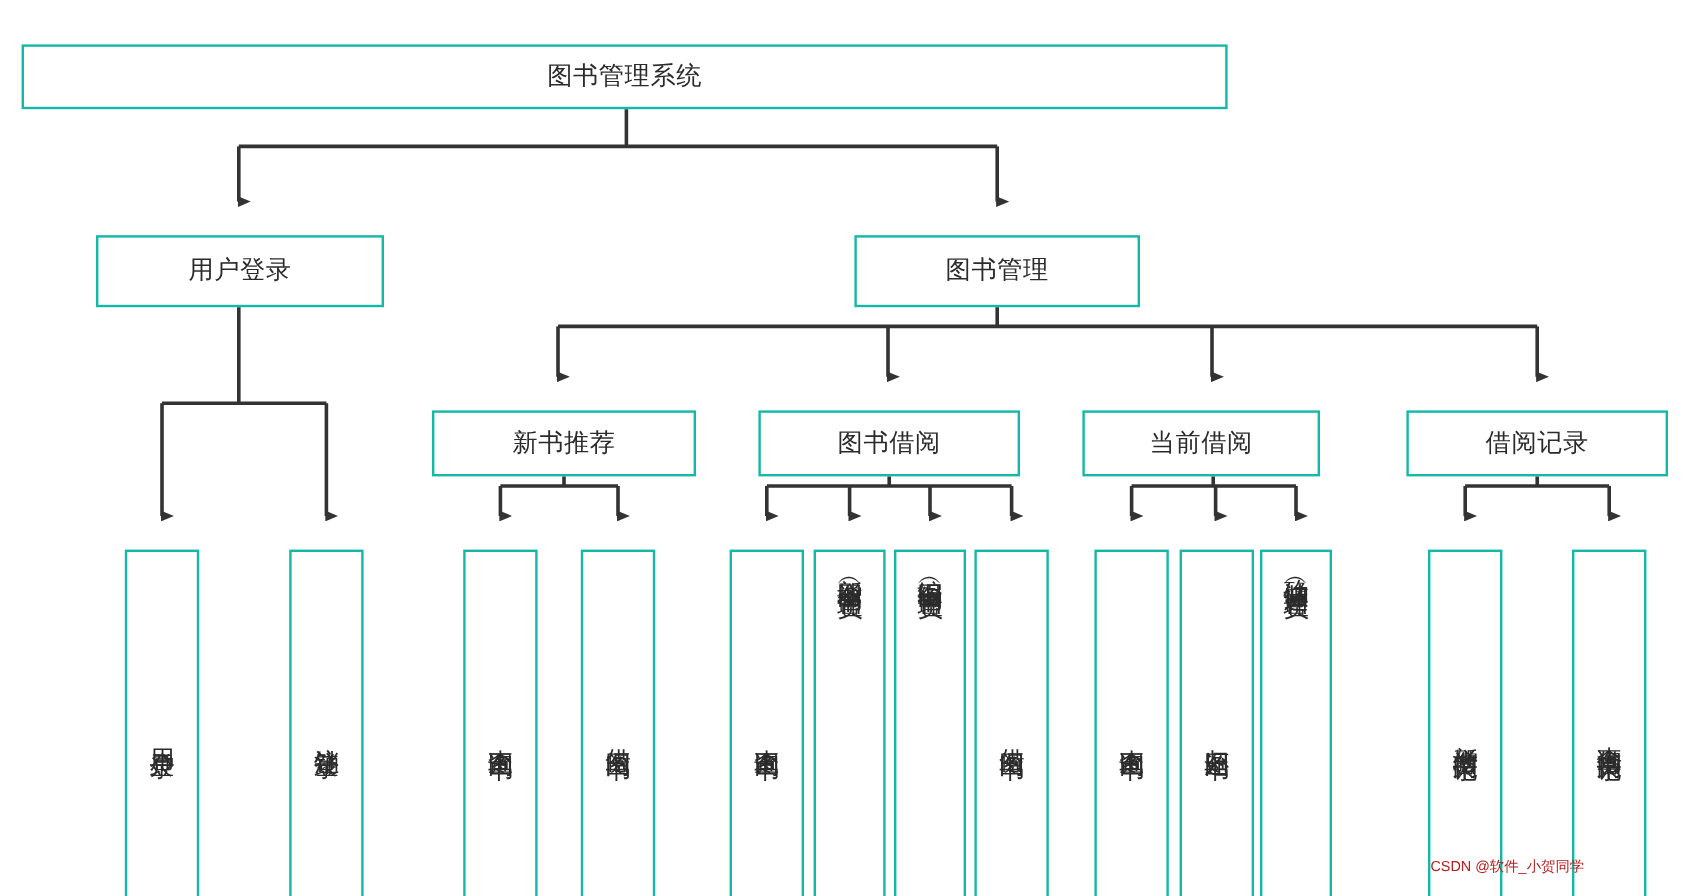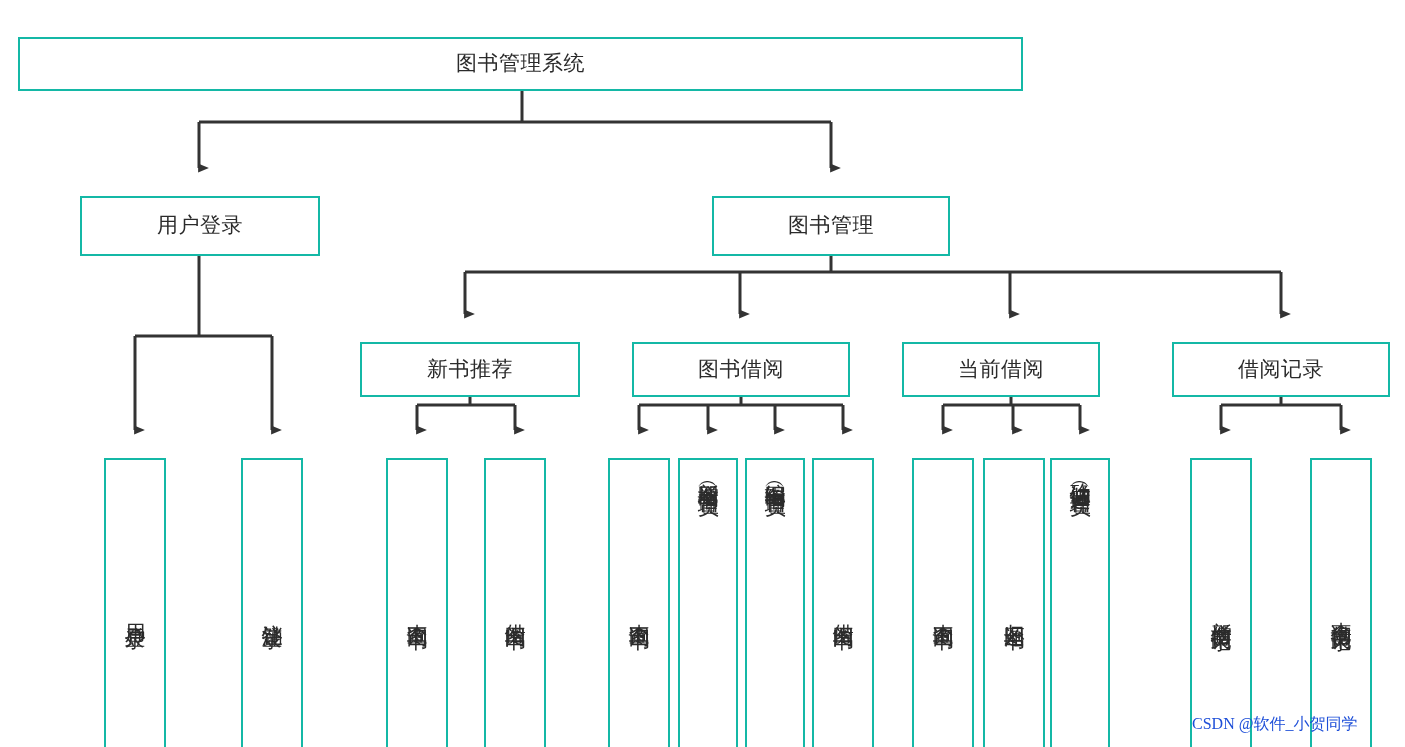--- a/index.html
+++ b/index.html
@@ -52,25 +52,25 @@
     letter-spacing: 2px;
     text-align: center;
     white-space: nowrap;
     color: #2b2b2b;
   }
   .vlabel-mid {
     align-self: center;
   }
   .watermark {
     position: absolute;
-    font-size: 16px;
-    color: #1d4ed8;
+    font-size: 12px;
+    color: #b91c1c;
     white-space: nowrap;
     z-index: 3;
-    font-family: Liberation Serif, serif;
+    font-family: Liberation Sans, sans-serif;
   }
 </style>
 </head>
 <body>
 
 <div id="canvas">
 
   <svg id="connectors" viewBox="0 0 1405 747" xmlns="http://www.w3.org/2000/svg">
     <defs>
       <marker id="arrow" viewBox="0 0 10 12" refX="5" refY="11" markerWidth="9" markerHeight="11" orient="auto-start-reverse" markerUnits="userSpaceOnUse">

